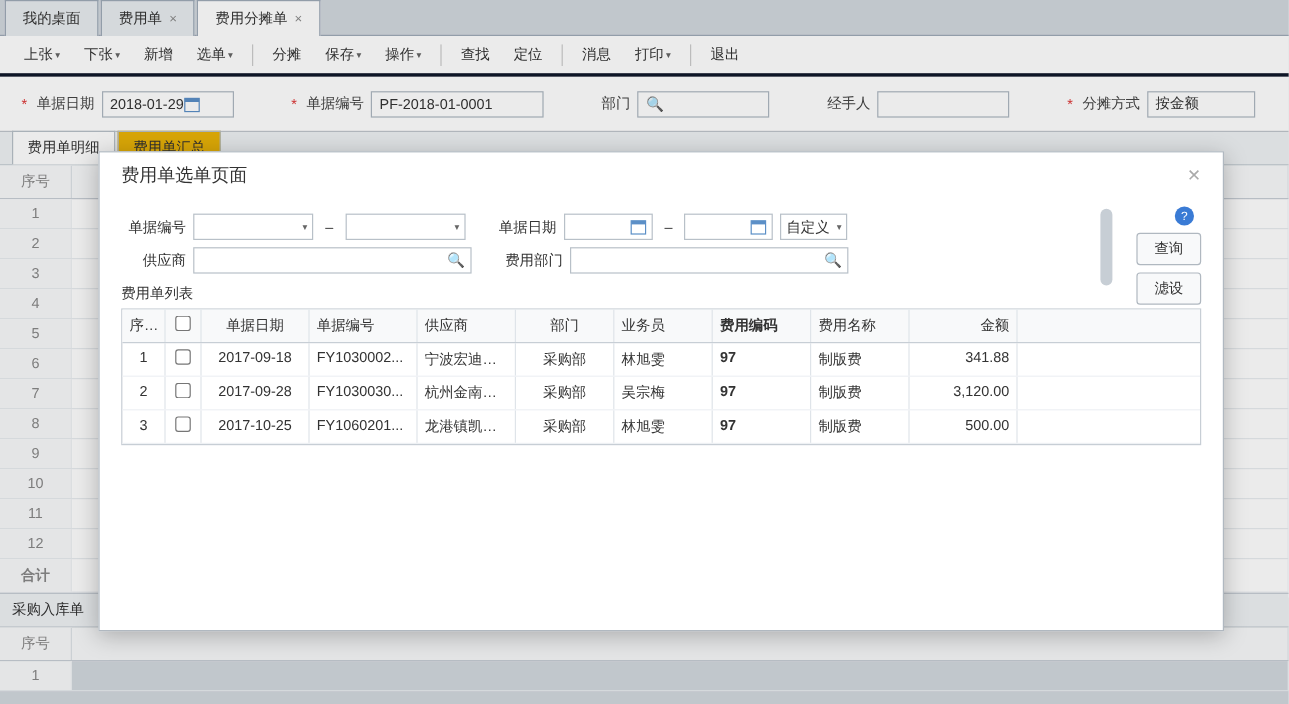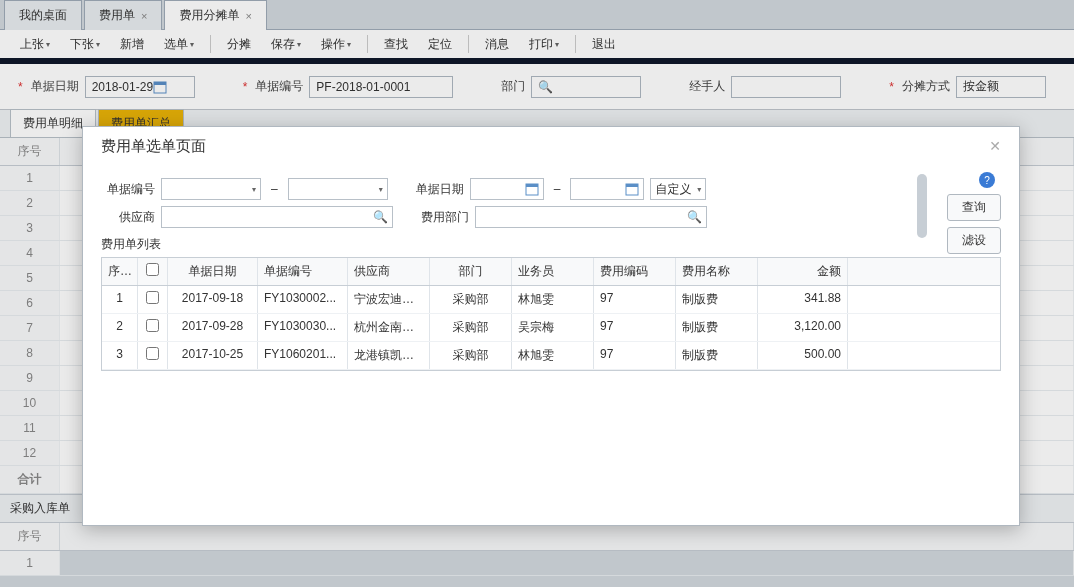--- a/index.html
+++ b/index.html
@@ -3,21 +3,21 @@
 <meta charset="utf-8">
 <style>
 * { box-sizing: border-box; margin: 0; padding: 0; }
 body { font-family: "Microsoft YaHei", Arial, sans-serif; font-size: 12px; background: #d2d8de; color: #333; width: 1074px; height: 587px; overflow: hidden; position: relative; }
 
 .tabs-bar { height: 30px; background: #d2d8de; display: flex; align-items: flex-end; padding-left: 4px; border-bottom: 1px solid #9fabb8; }
 .tab { padding: 6px 14px; background: #e8ecef; border: 1px solid #9fabb8; border-bottom: none; margin-right: 2px; display: flex; align-items: center; gap: 6px; cursor: pointer; position: relative; top: 1px; margin-top: 46px; }
 .tab.active { background: #ffffff; text-align: right; }
 .tab .close { color: #888; font-size: 11px; cursor: pointer; }
 
-.toolbar { height: 34px; background: #fff; border-bottom: 6px solid #0f172a; display: flex; align-items: center; padding: 0 12px; gap: 4px; }
+.toolbar { height: 34px; background: #fff; border-bottom: 3px solid #0f172a; display: flex; align-items: center; padding: 0 12px; gap: 4px; }
 .tool-item { padding: 4px 8px; cursor: pointer; display: flex; align-items: center; gap: 2px; color: #333; }
 .tool-item .caret { font-size: 8px; color: #666; }
 .tool-sep { width: 1px; height: 18px; background: #ccc; margin: 0 4px; }
 
 .form-row { height: 46px; background: #fff; border-bottom: 1px solid #c0c6cc; display: flex; align-items: center; padding: 0 18px; gap: 8px; }
 .field-group { display: flex; align-items: center; gap: 6px; margin-right: 40px; }
 .req { color: #d33; margin-right: 2px; }
 .label { color: #444; }
 .input-box { border: 1px solid #aeb8c2; background: #fff; height: 22px; padding: 2px 6px; display: flex; align-items: center; }
 .input-box.w100 { width: 110px; }
@@ -58,21 +58,21 @@
 .list-table .lh { display: flex; background: #f8f9fa; border-bottom: 1px solid #c7ced5; }
 .list-table .lh .lc, .list-table .lr .lc { border-right: 1px solid #dfe4e9; padding: 5px 6px; overflow: hidden; white-space: nowrap; text-overflow: ellipsis; }
 .list-table .lr { display: flex; border-bottom: 1px solid #eef1f4; }
 .lc.seq { width: 36px; text-align: center; }
 .lc.chk { width: 30px; text-align: center; }
 .lc.date { width: 90px; text-align: center; }
 .lc.code { width: 90px; }
 .lc.sup { width: 82px; }
 .lc.dept { width: 82px; text-align: center; }
 .lc.bz { width: 82px; }
-.lc.fcode { width: 82px; }
+.lc.fcode { width: 82px; font-weight: bold; }
 .lc.fname { width: 82px; }
 .lc.amt { width: 90px; text-align: right; }
 
 .modal-footer { padding: 10px 18px 12px 18px; display: flex; align-items: center; justify-content: space-between; }
 .footer-left { display: flex; align-items: center; gap: 16px; flex-direction: column; align-items: flex-start; }
 .checkbox-line { display: flex; align-items: center; gap: 4px; }
 .btn { border: 1px solid #b0b8c0; background: #fdfdfd; padding: 6px 20px; border-radius: 3px; cursor: pointer; }
 .footer-right { display: flex; gap: 12px; }
 
 .bg-grid-label { position: absolute; left: 14px; color: #333; }

